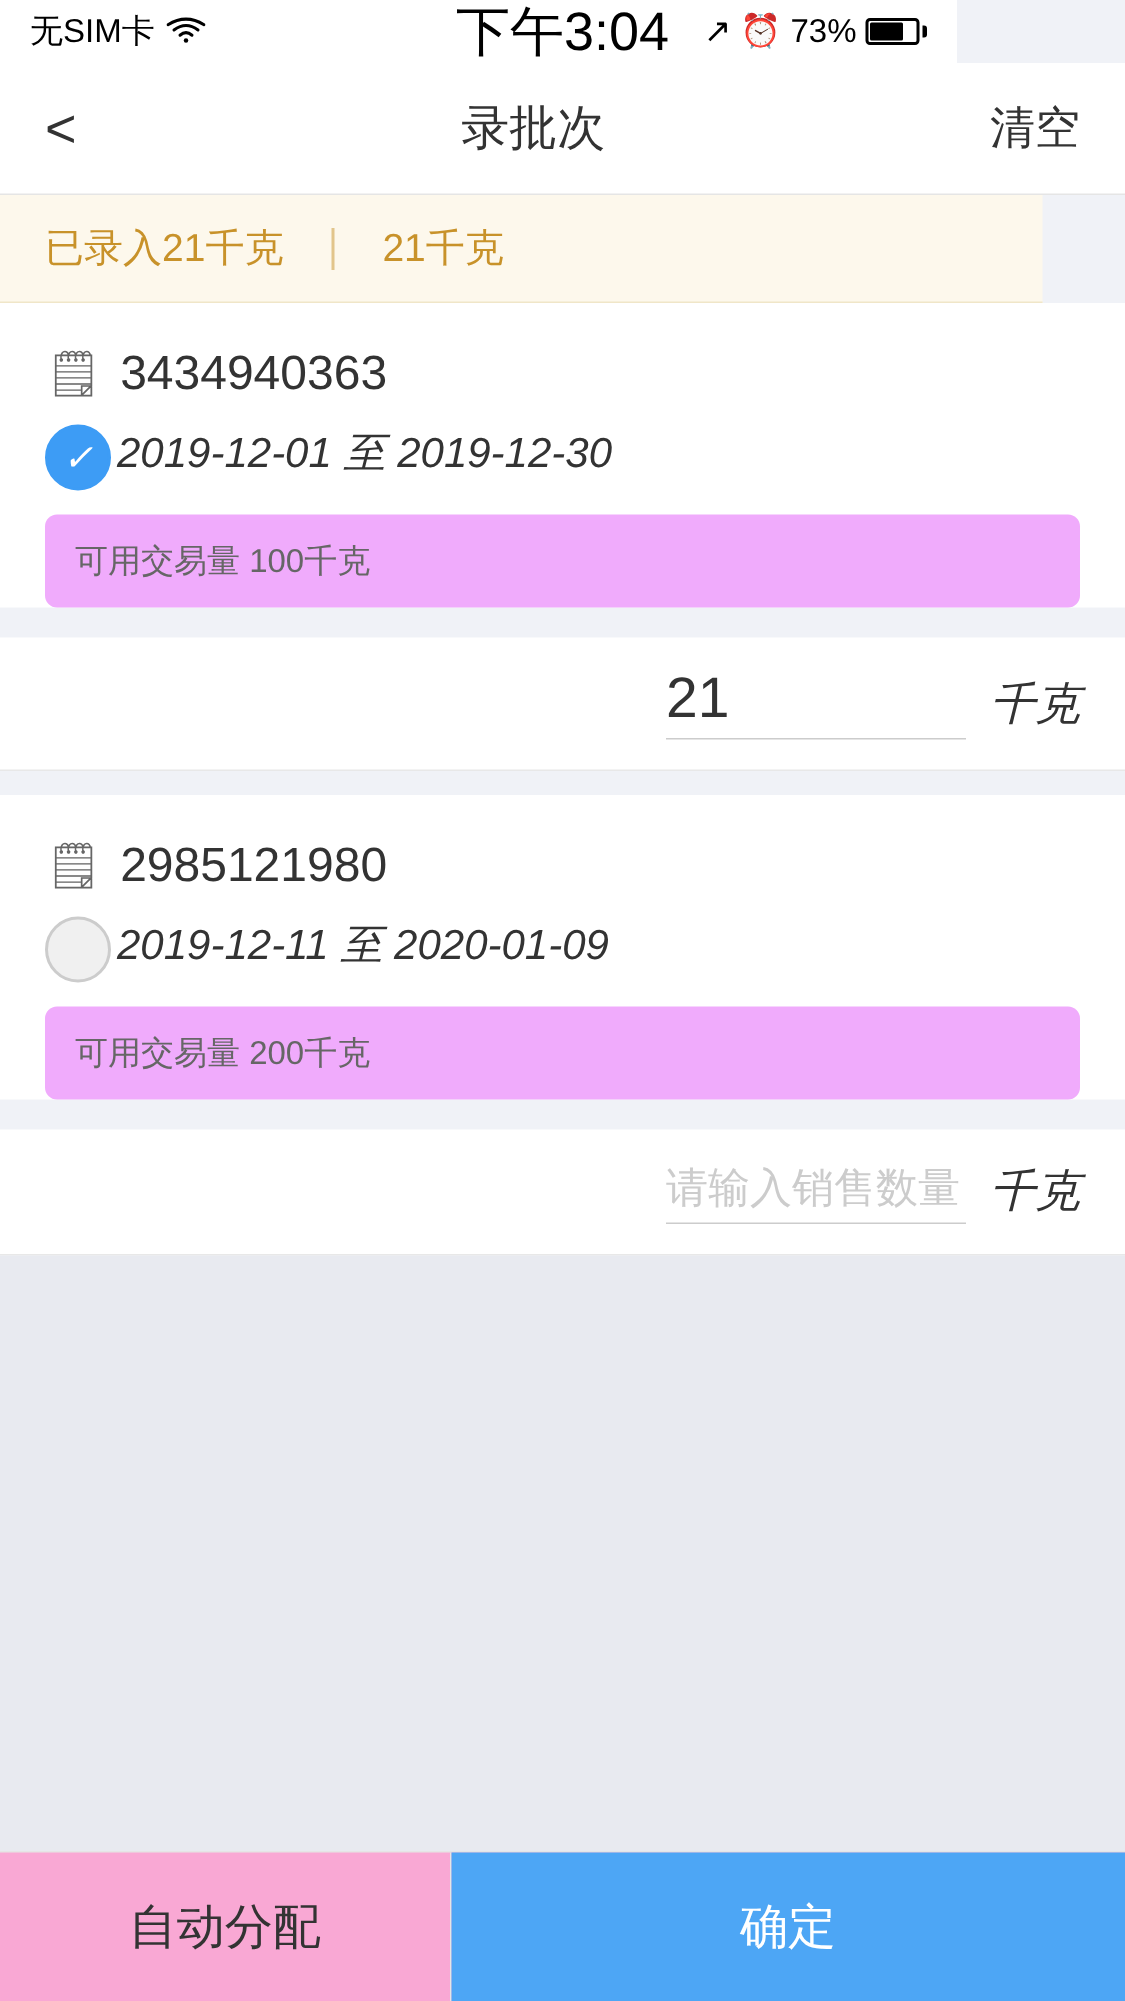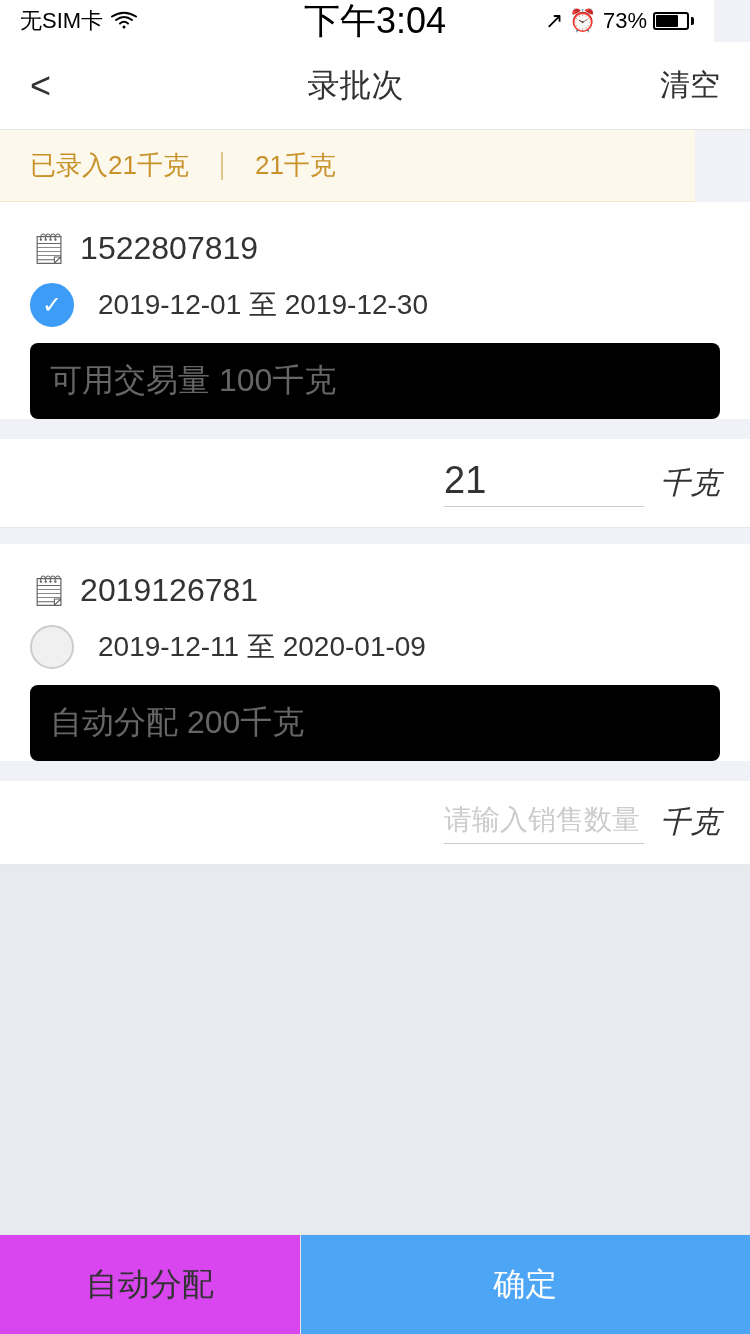--- a/index.html
+++ b/index.html
@@ -8,21 +8,21 @@
     body {
       width: 750px;
       min-height: 1334px;
       font-family: -apple-system, "PingFang SC", "Microsoft YaHei", sans-serif;
       background: #f0f2f7;
       overflow-x: hidden;
     }
 
     
     .status-bar {
-      width: 714px;
+      width: 638px;
       height: 42px;
       background: #fff;
       display: flex;
       align-items: center;
       justify-content: space-between;
       padding: 0 20px;
       font-size: 24px;
       color: #000;
     }
     .status-left {
@@ -112,23 +112,24 @@
     }
 
     .batch-number {
       font-size: 32px;
       color: #333;
       font-weight: 500;
     }
 
     .batch-date-row {
       display: flex;
-      align-items: center;
-      gap: 24px;
+      align-items: flex-start;
+      gap: 4px;
       margin-bottom: 16px;
+      font-style: italic;
     }
 
     .batch-checkbox {
       width: 44px;
       height: 44px;
       border-radius: 50%;
       border: 2px solid #ddd;
       display: flex;
       align-items: center;
       justify-content: center;
@@ -149,24 +150,24 @@
       border-color: #ccc;
     }
 
     .batch-date {
       font-size: 28px;
       color: #333;
     }
 
     .batch-available {
       margin: 0 0 20px 0;
-      background: #000000;
+      background: #f0abfc;
       border-radius: 8px;
       padding: 16px 20px;
-      font-size: 32px;
+      font-size: 22px;
       color: #666;
     }
 
     
     .quantity-row {
       display: flex;
       align-items: center;
       justify-content: flex-end;
       padding: 20px 30px;
       background: #fff;
@@ -212,21 +213,21 @@
     .gray-area {
       flex: 1;
       background: #e8eaf0;
       min-height: 420px;
     }
 
     
     .bottom-bar {
       width: 750px;
       height: 100px;
-      background: #d946ef;
+      background: #f9a8d4;
       display: flex;
       position: fixed;
       bottom: 0;
       left: 0;
       border-top: 1px solid #e5e5e5;
     }
 
     .bottom-btn-auto {
       flex: 1;
       display: flex;
@@ -318,21 +319,21 @@
   <span class="info-banner-item">已录入21千克</span>
   <div class="info-banner-divider"></div>
   <span class="info-banner-item">21千克</span>
 </div>
 
 <div class="content-area">
 
   <div class="batch-item">
     <div class="batch-header">
       <span class="batch-icon">🗒</span>
-      <span class="batch-number">1522807819</span>
+      <span class="batch-number">3434940363</span>
     </div>
     <div class="batch-date-row">
       <div class="batch-checkbox checked"></div>
       <span class="batch-date">2019-12-01 至 2019-12-30</span>
     </div>
     <div class="batch-available">可用交易量 100千克</div>
   </div>
 
   <div class="quantity-row">
     <div class="quantity-input-area">
@@ -341,27 +342,27 @@
       </div>
       <span class="quantity-unit">千克</span>
     </div>
   </div>
 
   <div class="section-divider"></div>
 
   <div class="batch-item">
     <div class="batch-header">
       <span class="batch-icon">🗒</span>
-      <span class="batch-number">2019126781</span>
+      <span class="batch-number">2985121980</span>
     </div>
     <div class="batch-date-row">
       <div class="batch-checkbox unchecked"></div>
       <span class="batch-date">2019-12-11 至 2020-01-09</span>
     </div>
-    <div class="batch-available">自动分配 200千克</div>
+    <div class="batch-available">可用交易量 200千克</div>
   </div>
 
   <div class="quantity-row">
     <div class="quantity-input-area">
       <div class="quantity-underline">
         <span class="quantity-placeholder">请输入销售数量</span>
       </div>
       <span class="quantity-unit">千克</span>
     </div>
   </div>

